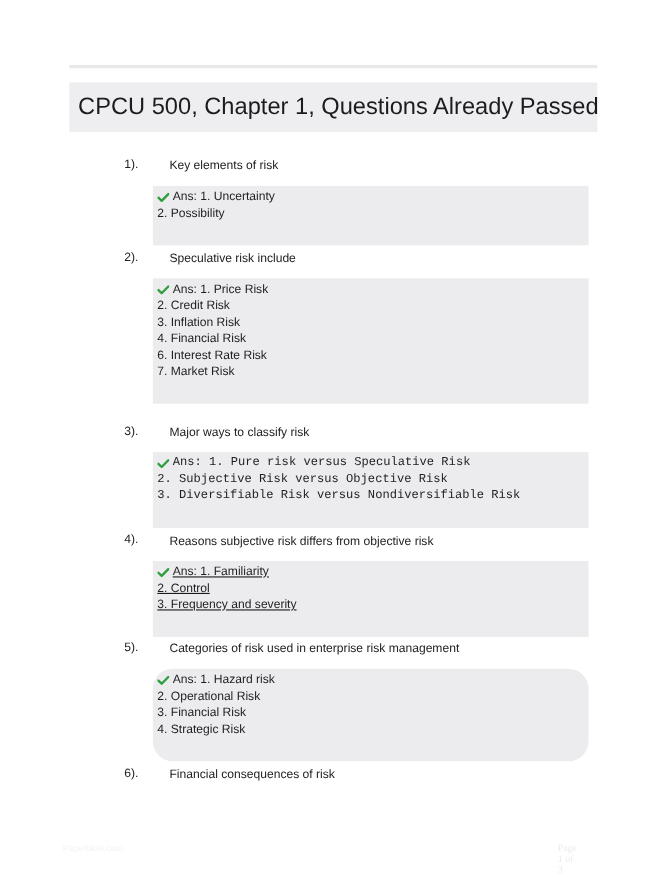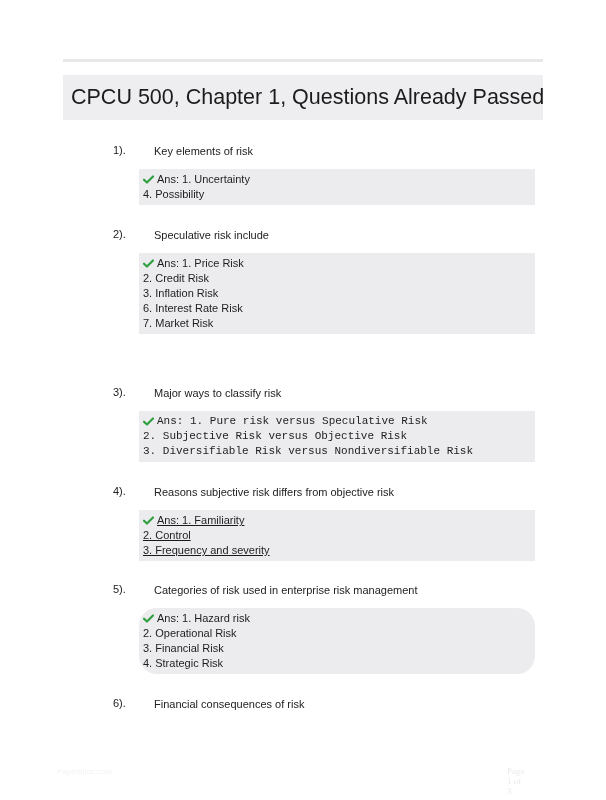--- a/index.html
+++ b/index.html
@@ -28,21 +28,21 @@
     .q-num {
       position: absolute; left: 0; top: 0; font-size: 11px; color: #222;
     }
     .q-text {
       position: absolute; left: 26px; top: 1px; font-size: 11px; color: #222;
       white-space: nowrap;
       margin-left: 15px;
     }
     .ans-box {
       position: absolute; left: 26px; width: 396px; background: #ececef;
-      padding: 3px 0 3px 4px;
+      padding: 3px 0 21px 4px;
     }
     .ans-line {
       font-size: 11px; line-height: 15px; color: #1e1e1e; white-space: nowrap;
       display: flex; align-items: center;
     }
     .check {
       display: inline-block; width: 11px; height: 9px; margin-right: 3px;
     }
     .footer-left {
       position: absolute; left: 57px; top: 767px; font-size: 8px; color: #f3f3f3;
@@ -65,36 +65,37 @@
   <div class="q" style="top:144px;">
     <span class="q-num">1).</span>
     <span class="q-text">Key elements of risk</span>
     <div class="ans-box" style="top:25px;">
       <div class="ans-line">
         <svg class="check" viewBox="0 0 12 10">
             <path d="M1 5.2 L4.3 8.4 L11 1.6" fill="none" stroke="#2e9e3e" stroke-width="2.4" stroke-linecap="round" stroke-linejoin="round"></path>
           </svg>
         <span>Ans: 1. Uncertainty</span>
       </div>
-      <div class="ans-line">4. Possibility</div>
+      <div class="ans-line">2. Possibility</div>
     </div>
   </div>
 
   <div class="q" style="top:228px;">
     <span class="q-num">2).</span>
     <span class="q-text">Speculative risk include</span>
     <div class="ans-box" style="top:25px;">
       <div class="ans-line">
         <svg class="check" viewBox="0 0 12 10">
             <path d="M1 5.2 L4.3 8.4 L11 1.6" fill="none" stroke="#2e9e3e" stroke-width="2.4" stroke-linecap="round" stroke-linejoin="round"></path>
           </svg>
         <span>Ans: 1. Price Risk</span>
       </div>
       <div class="ans-line">2. Credit Risk</div>
       <div class="ans-line">3. Inflation Risk</div>
+      <div class="ans-line">4. Financial Risk</div>
       <div class="ans-line">6. Interest Rate Risk</div>
       <div class="ans-line">7. Market Risk</div>
     </div>
   </div>
 
   <div class="q" style="top:386px;">
     <span class="q-num">3).</span>
     <span class="q-text">Major ways to classify risk</span>
     <div class="ans-box" style="top:25px;font-family:Liberation Mono, monospace;">
       <div class="ans-line">

